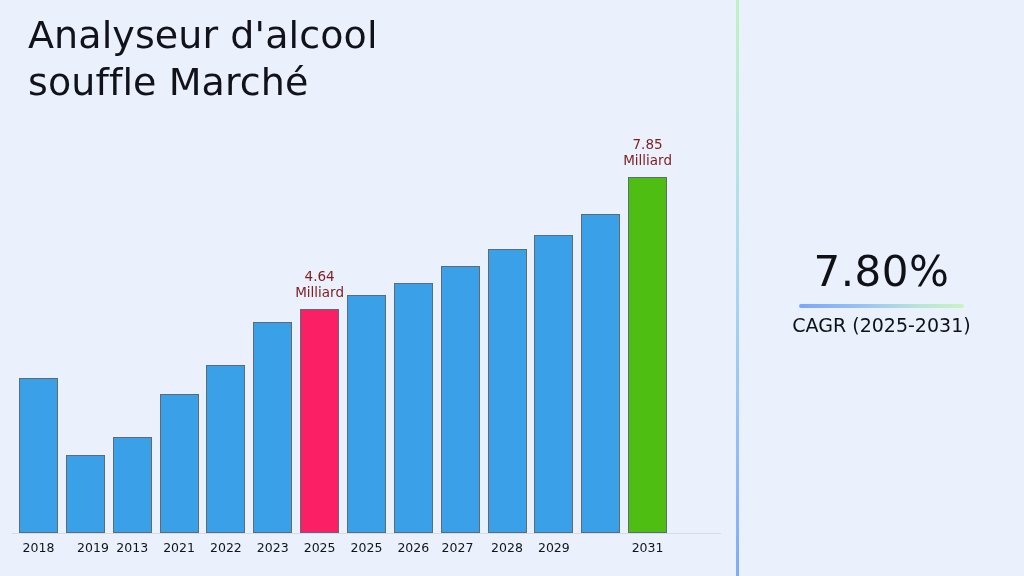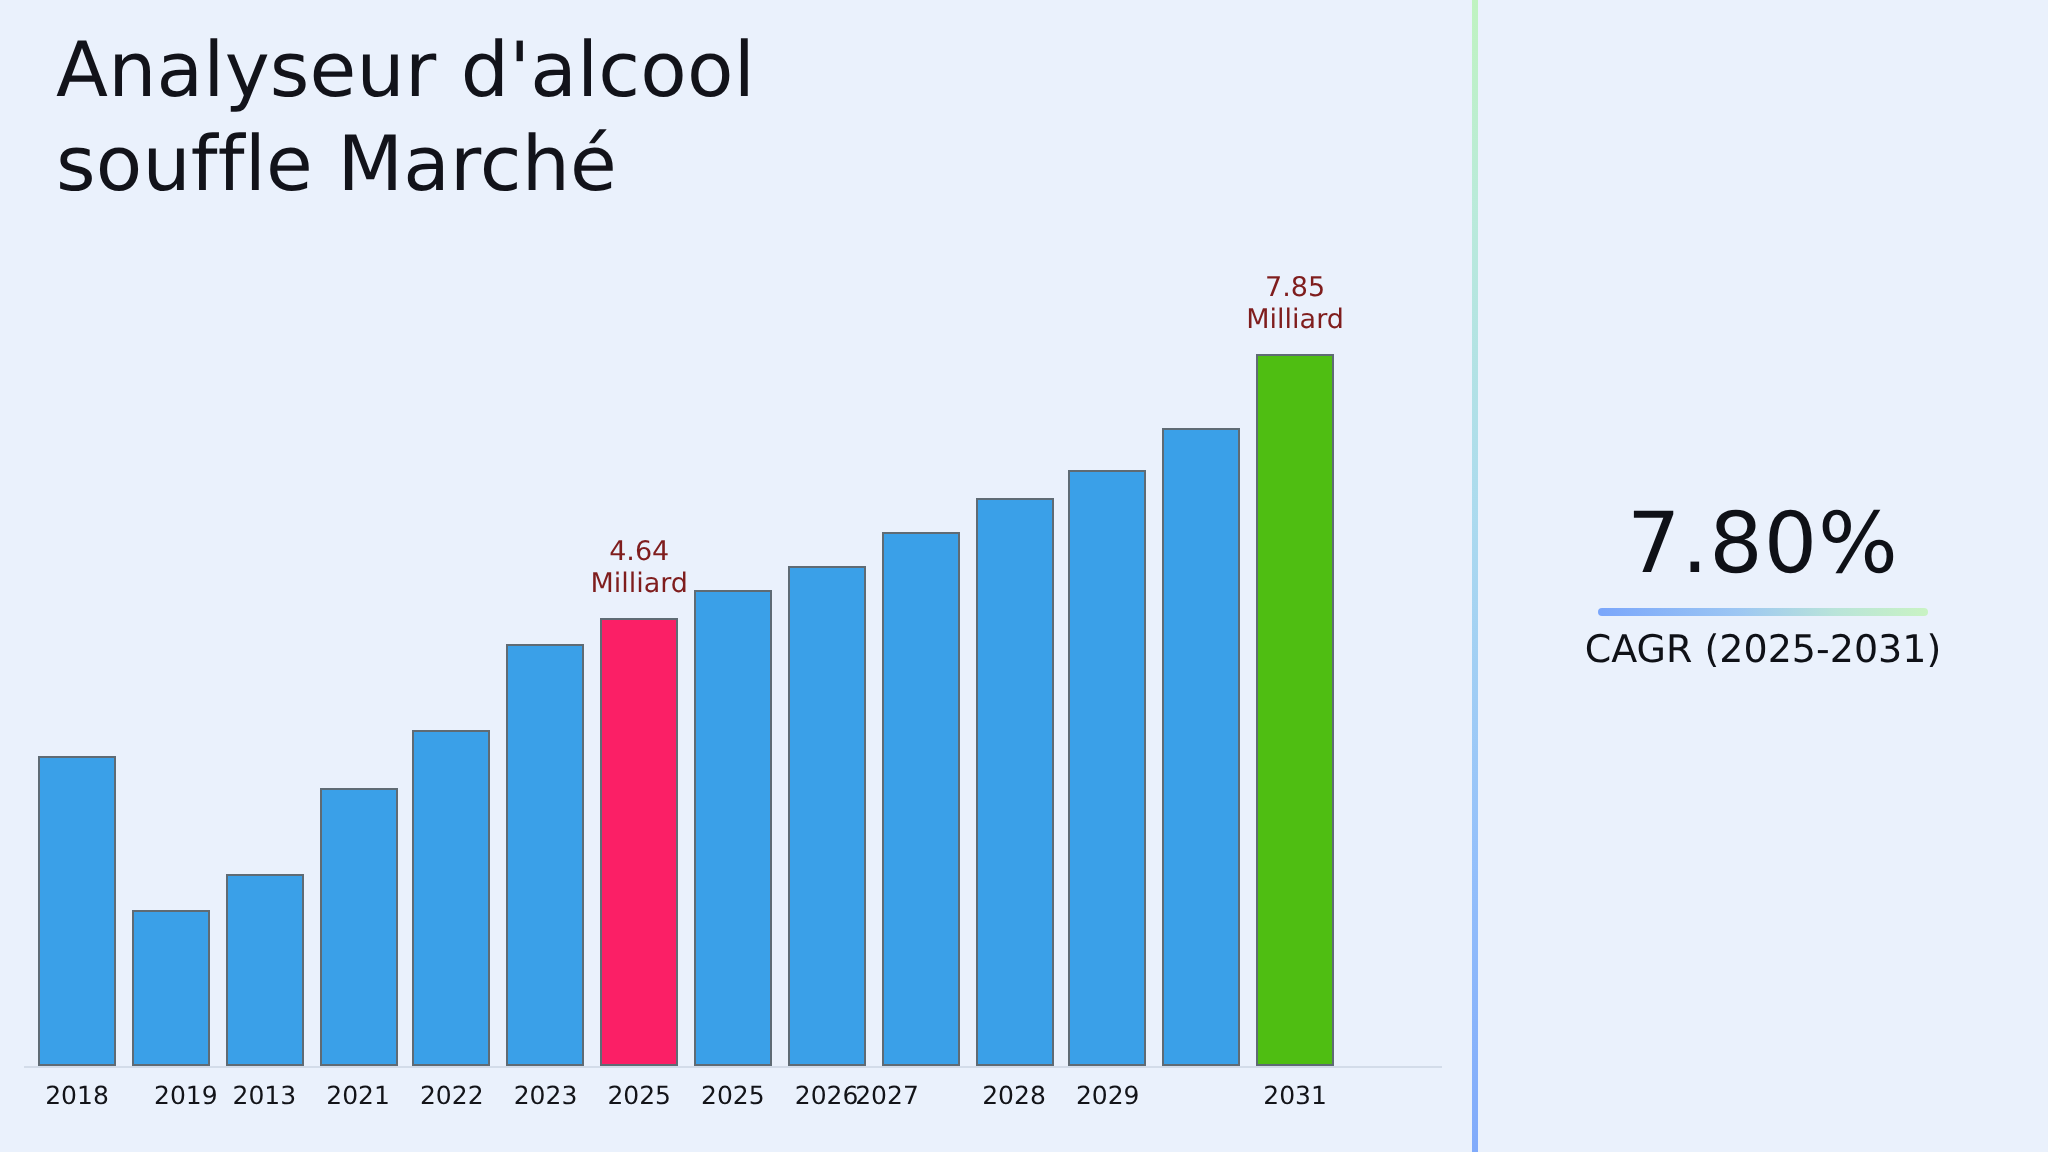--- a/index.html
+++ b/index.html
@@ -178,21 +178,21 @@
         <div class="tick-label" style="left: 249.25px; width: 47px;">2023</div>
         <div class="bar pink" title="2024: 4.64 Milliard" style="left: 300.1px; width: 39px; height: 224.011px;"></div>
         <div class="tick-label" style="left: 296.1px; width: 47px;">2025</div>
         <div class="bar-label" style="left: 274.1px; width: 91px; top: 268.989px;">4.64
 Milliard</div>
         <div class="bar blue" title="2025: 4.98 Milliard" style="left: 346.95px; width: 39px; height: 237.991px;"></div>
         <div class="tick-label" style="left: 342.95px; width: 47px;">2025</div>
         <div class="bar blue" title="2026: 5.27 Milliard" style="left: 393.8px; width: 39px; height: 249.915px;"></div>
         <div class="tick-label" style="left: 389.8px; width: 47px;">2026</div>
         <div class="bar blue" title="2027: 5.68 Milliard" style="left: 440.65px; width: 39px; height: 266.774px;"></div>
-        <div class="tick-label" style="left: 420px; width: 47px;">2027</div>
+        <div class="tick-label" style="left: 434px; width: 47px;">2027</div>
         <div class="bar blue" title="2028: 6.1 Milliard" style="left: 487.5px; width: 39px; height: 284.043px;"></div>
         <div class="tick-label" style="left: 483.5px; width: 47px;">2028</div>
         <div class="bar blue" title="2029: 6.44 Milliard" style="left: 534.35px; width: 39px; height: 298.024px;"></div>
         <div class="tick-label" style="left: 530.35px; width: 47px;">2029</div>
         <div class="bar blue" title="2030: 6.95 Milliard" style="left: 581.2px; width: 39px; height: 318.994px;"></div>
         <div class="tick-label" style="left: 577.2px; width: 47px; margin-top: 40px;">2030</div>
         <div class="bar green" title="2031: 7.85 Milliard" style="left: 628.05px; width: 39px; height: 356px;"></div>
         <div class="tick-label" style="left: 624.05px; width: 47px;">2031</div>
         <div class="bar-label" style="left: 602.05px; width: 91px; top: 137px;">7.85
 Milliard</div>

